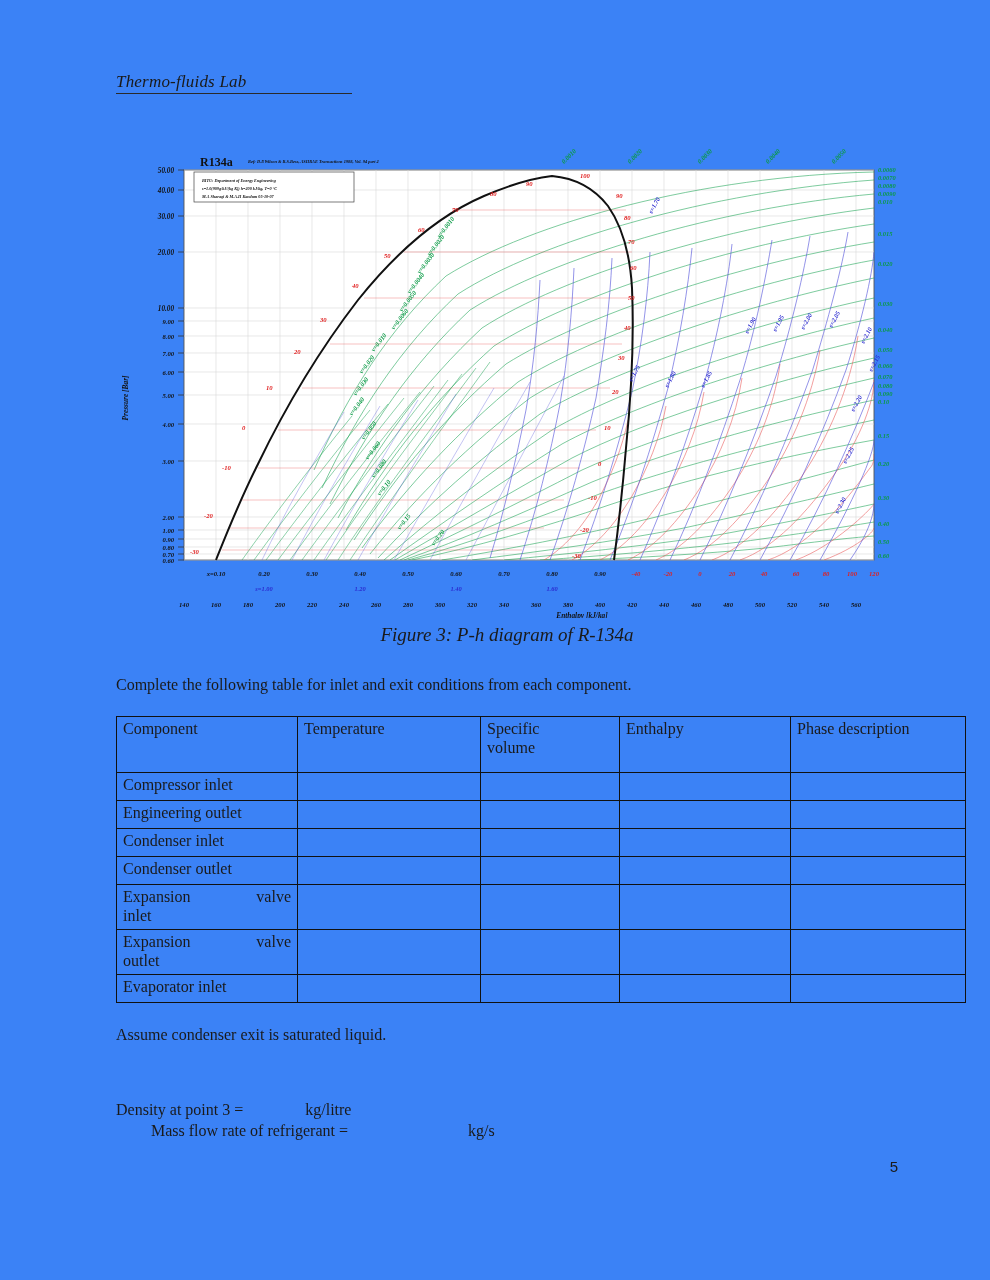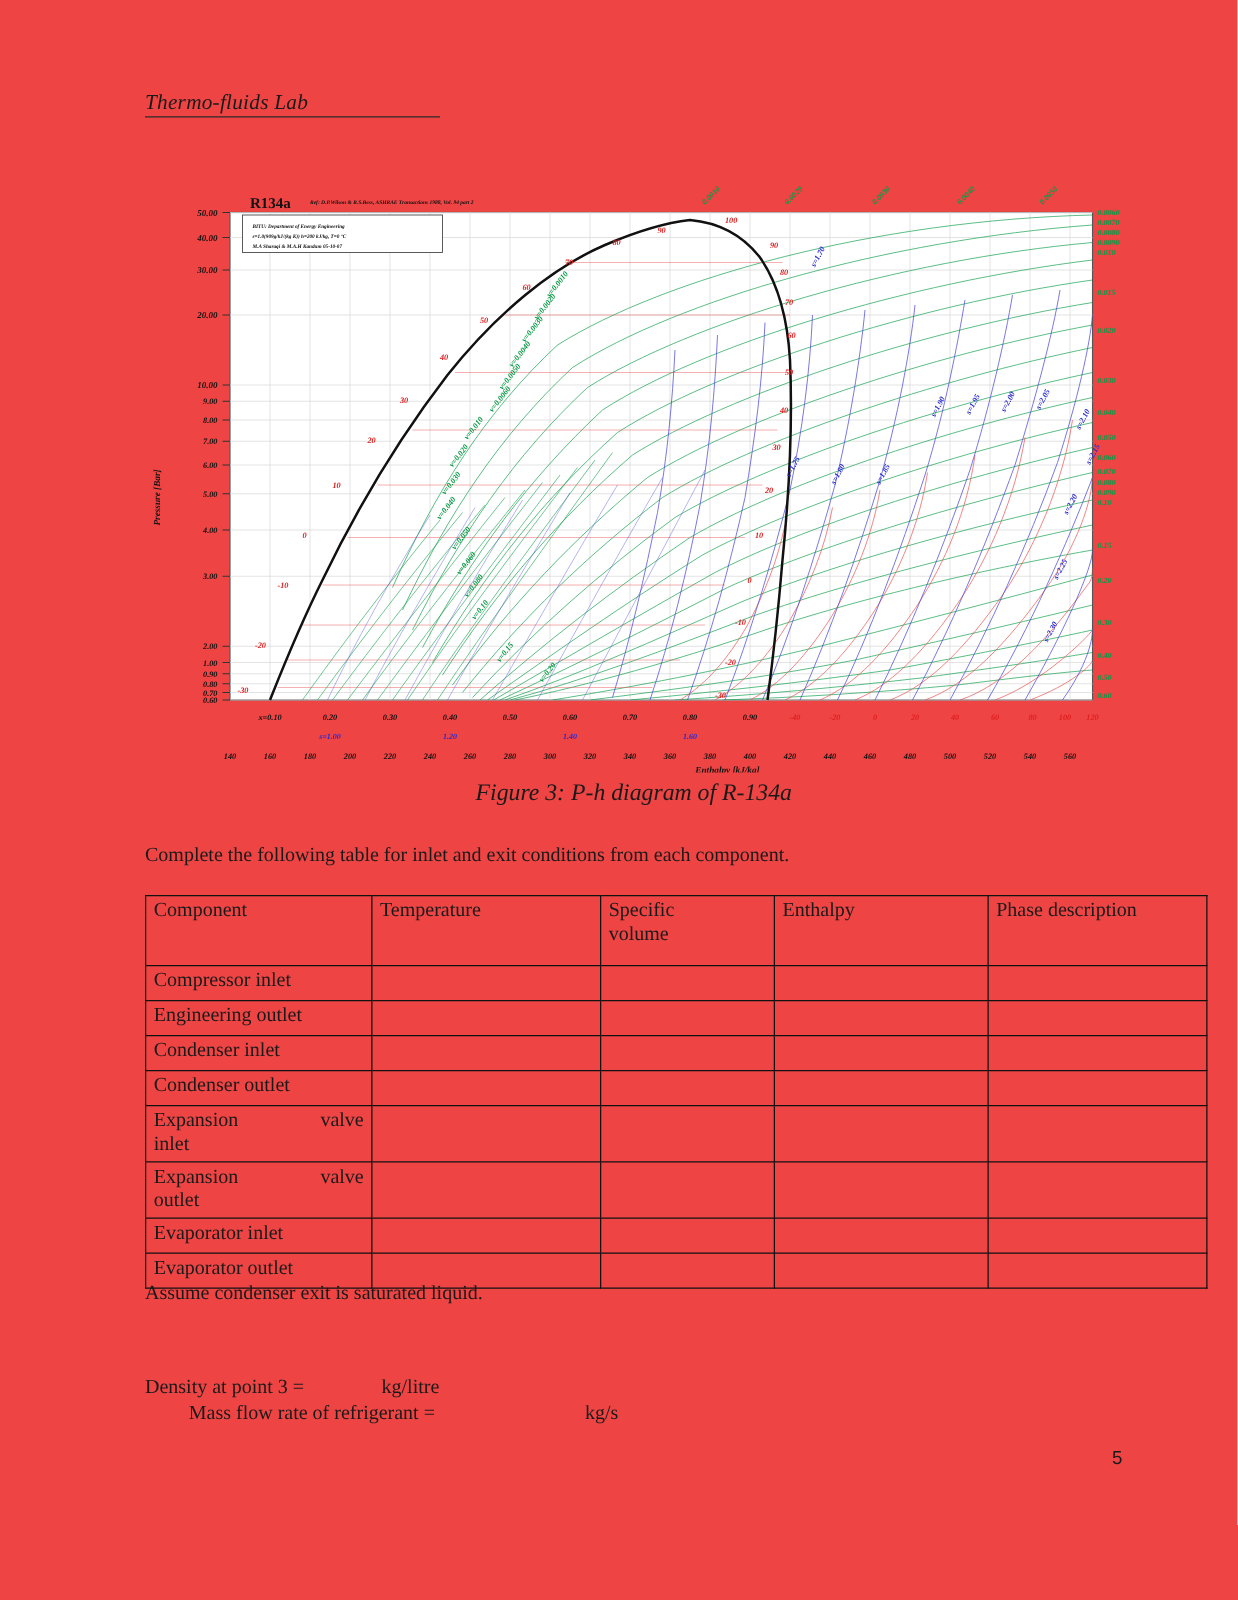--- a/index.html
+++ b/index.html
@@ -12,21 +12,21 @@
     height: 1280px;
     position: relative;
     font-family: "Liberation Serif", serif;
     color: #1a1a1a;
     overflow: hidden;
   }
 
   .page {
     position: absolute;
     inset: 0;
-    background: #ef4444;
+    background: #3b82f6;
   }
 
   
   .doc-header {
     position: absolute;
     left: 116px;
     top: 72px;
     width: 240px;
   }
   .doc-header .title {
@@ -574,27 +574,20 @@
         <td class="c3"></td>
         <td class="c4"></td>
       </tr>
       <tr>
         <td class="c0">Evaporator inlet</td>
         <td class="c1"></td>
         <td class="c2"></td>
         <td class="c3"></td>
         <td class="c4"></td>
       </tr>
-      <tr>
-        <td class="c0">Evaporator outlet</td>
-        <td class="c1"></td>
-        <td class="c2"></td>
-        <td class="c3"></td>
-        <td class="c4"></td>
-      </tr>
     </tbody>
   </table>
 
   <div class="para assume">Assume condenser exit is saturated liquid.</div>
 
   <div class="para density">
     <span>Density at point 3 =</span><span class="gapfill gap-sm"></span><span>kg/litre</span>
   </div>
 
   <div class="para massflow">

